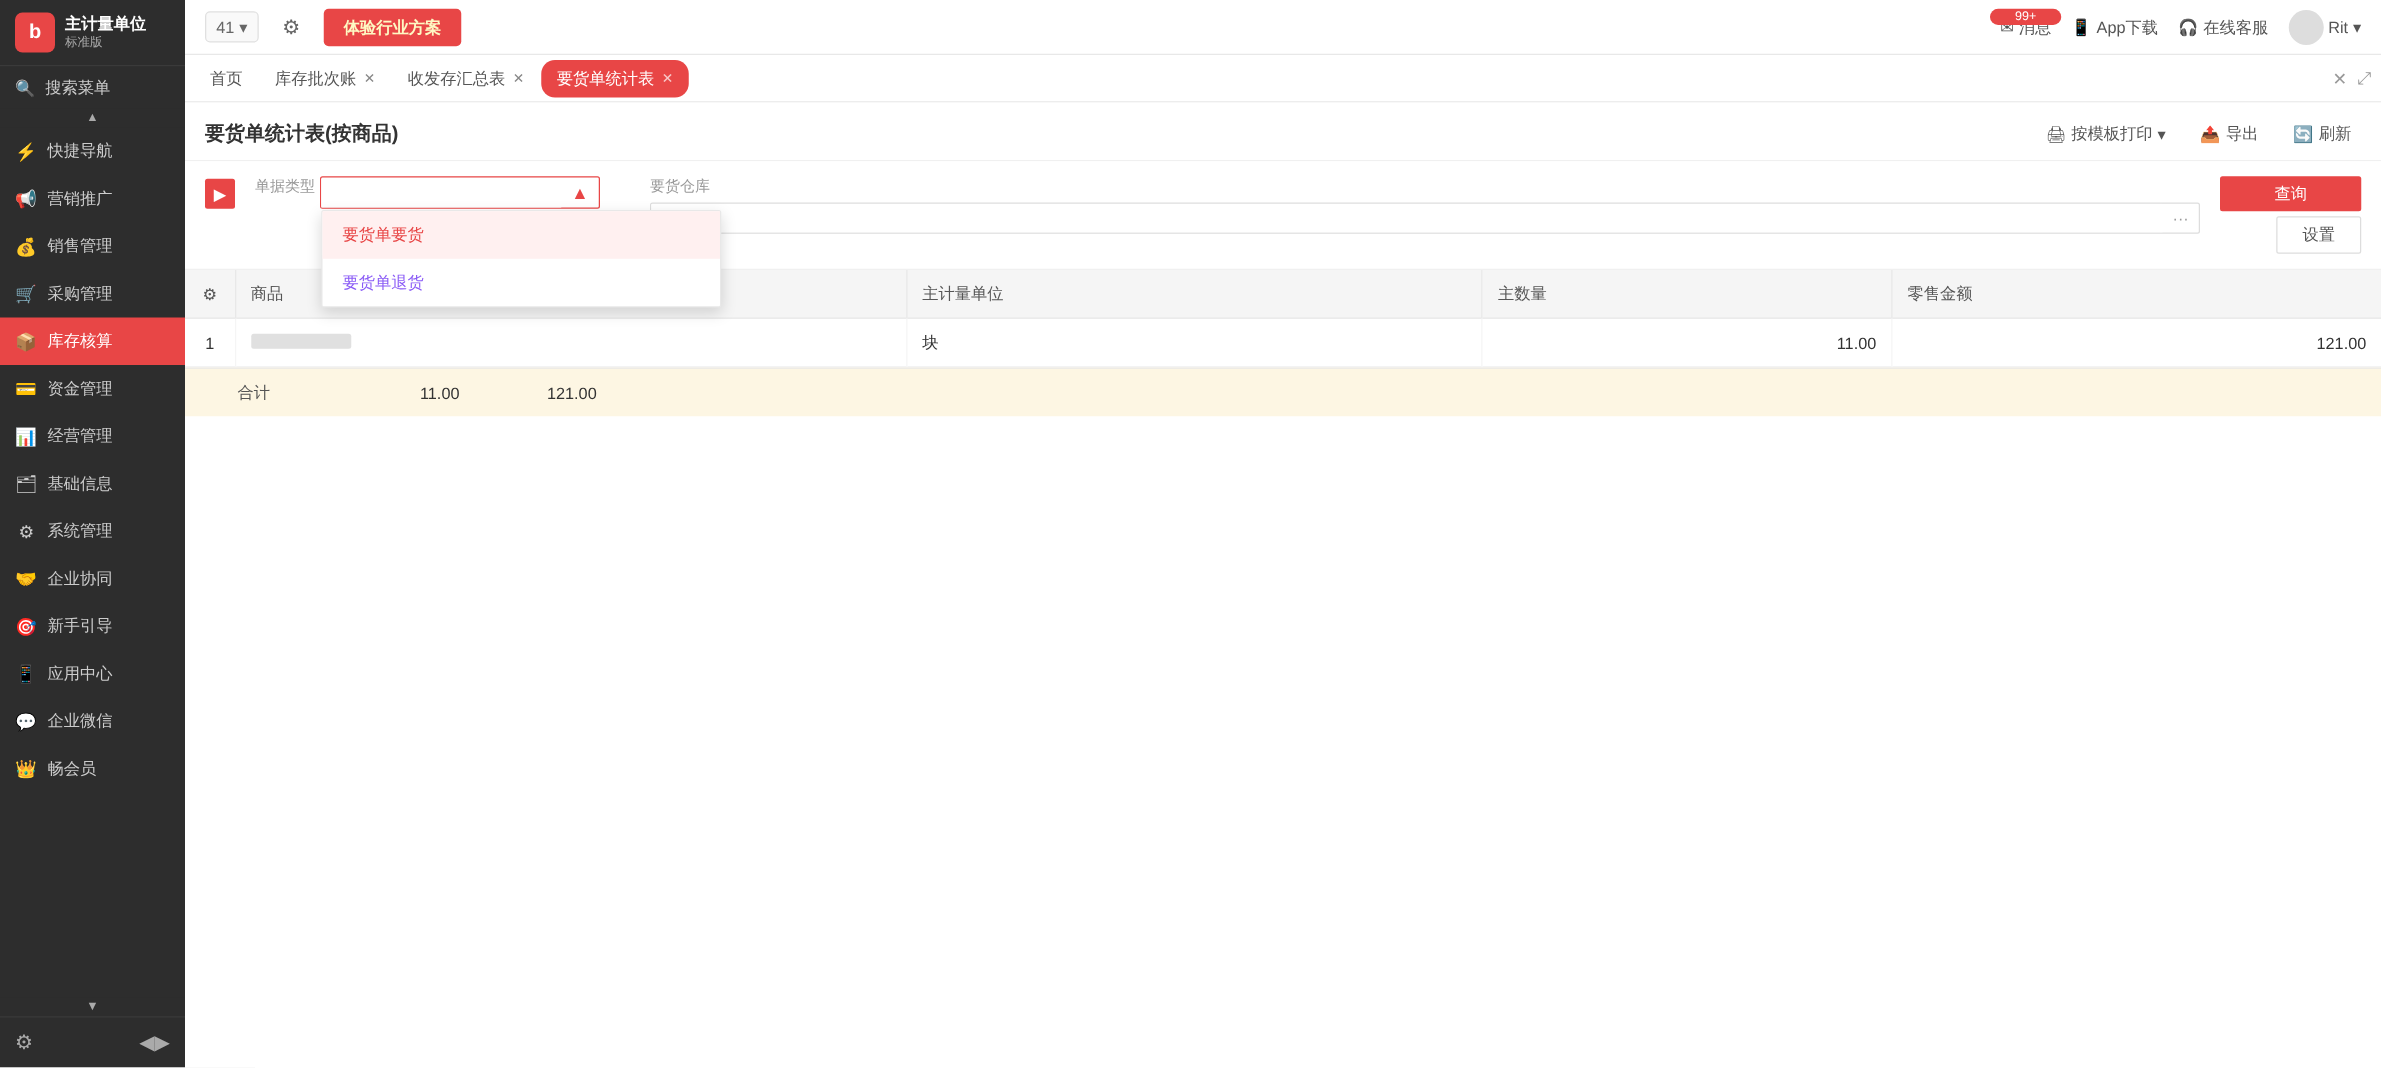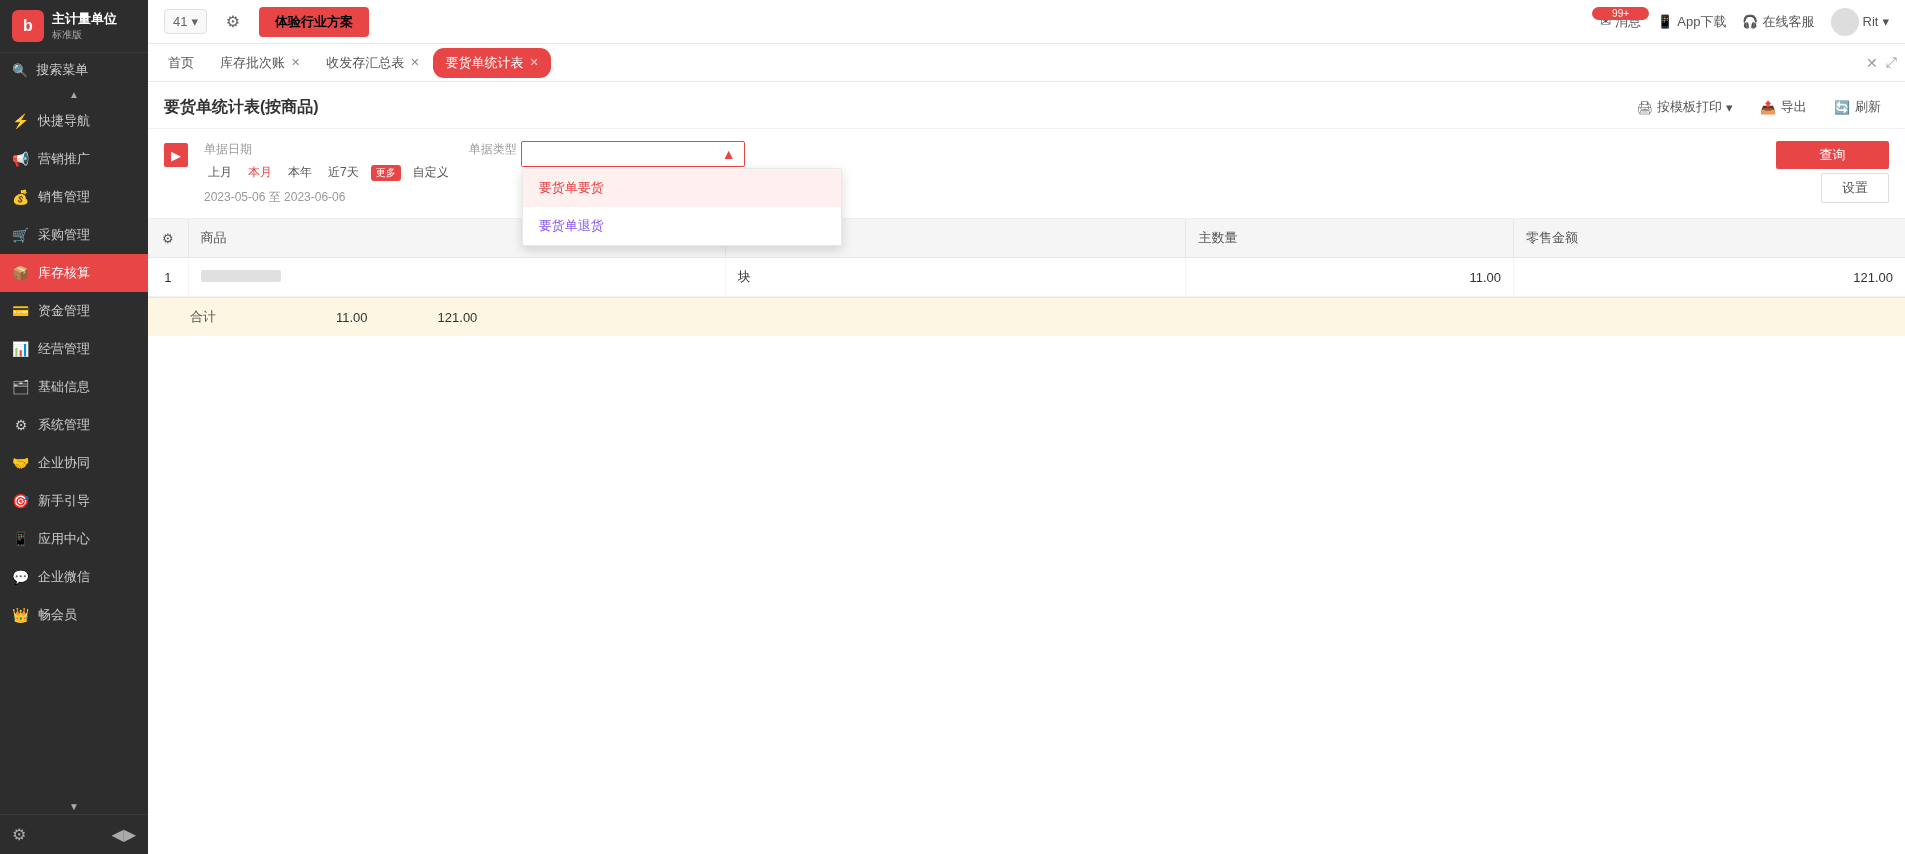--- a/index.html
+++ b/index.html
@@ -136,21 +136,21 @@
       height: 28px;
       display: flex;
       align-items: center;
       justify-content: center;
       cursor: pointer;
       color: #666;
       font-size: 16px;
     }
     .btn-trial {
       background: #e84646;
-      color: #000000;
+      color: #fef9c3;
       padding: 6px 16px;
       border: none;
       border-radius: 4px;
       cursor: pointer;
       font-size: 13px;
       font-weight: bold;
       text-align: center;
     }
     .header-right {
       display: flex;
@@ -636,46 +636,41 @@
         <div class="page-action-btn">
           <span>🔄</span>
           <span>刷新</span>
         </div>
       </div>
     </div>
 
     <div class="filter-row">
       <div class="filter-expand-btn">▶</div>
 
-      <div class="filter-group">
-        <div class="filter-label">单据日期</div>
-        <div class="filter-date-row">
-          <span class="date-shortcut">上月</span>
-          <span class="date-shortcut active">本月</span>
-          <span class="date-shortcut">本年</span>
-          <span class="date-shortcut">近7天</span>
-          <span class="date-badge">更多</span>
-          <span class="date-shortcut">自定义</span>
-        </div>
-        <div class="date-range">2023-05-06 至 2023-06-06</div>
-      </div>
 
       <div class="filter-type-group">
         <div class="filter-label">单据类型</div>
         <div class="filter-type-input-row">
           <input class="filter-type-input" value="" placeholder="" style="">
           <span class="filter-type-arrow">▲</span>
 
           <div class="dropdown-overlay">
             <div class="dropdown-item selected">要货单要货</div>
             <div class="dropdown-item">要货单退货</div>
           </div>
         </div>
       </div>
 
+      <div class="filter-warehouse-group">
+        <div class="filter-label">要货仓库</div>
+        <div class="filter-warehouse-row">
+          <input class="filter-warehouse-input" value="" placeholder="" style="">
+          <span class="filter-warehouse-dots">···</span>
+        </div>
+      </div>
 
       <div class="filter-buttons">
         <button class="btn-query">查询</button>
         <button class="btn-settings">设置</button>
       </div>
     </div>
 
     <div class="data-table-wrapper">
       <table>
         <thead>

